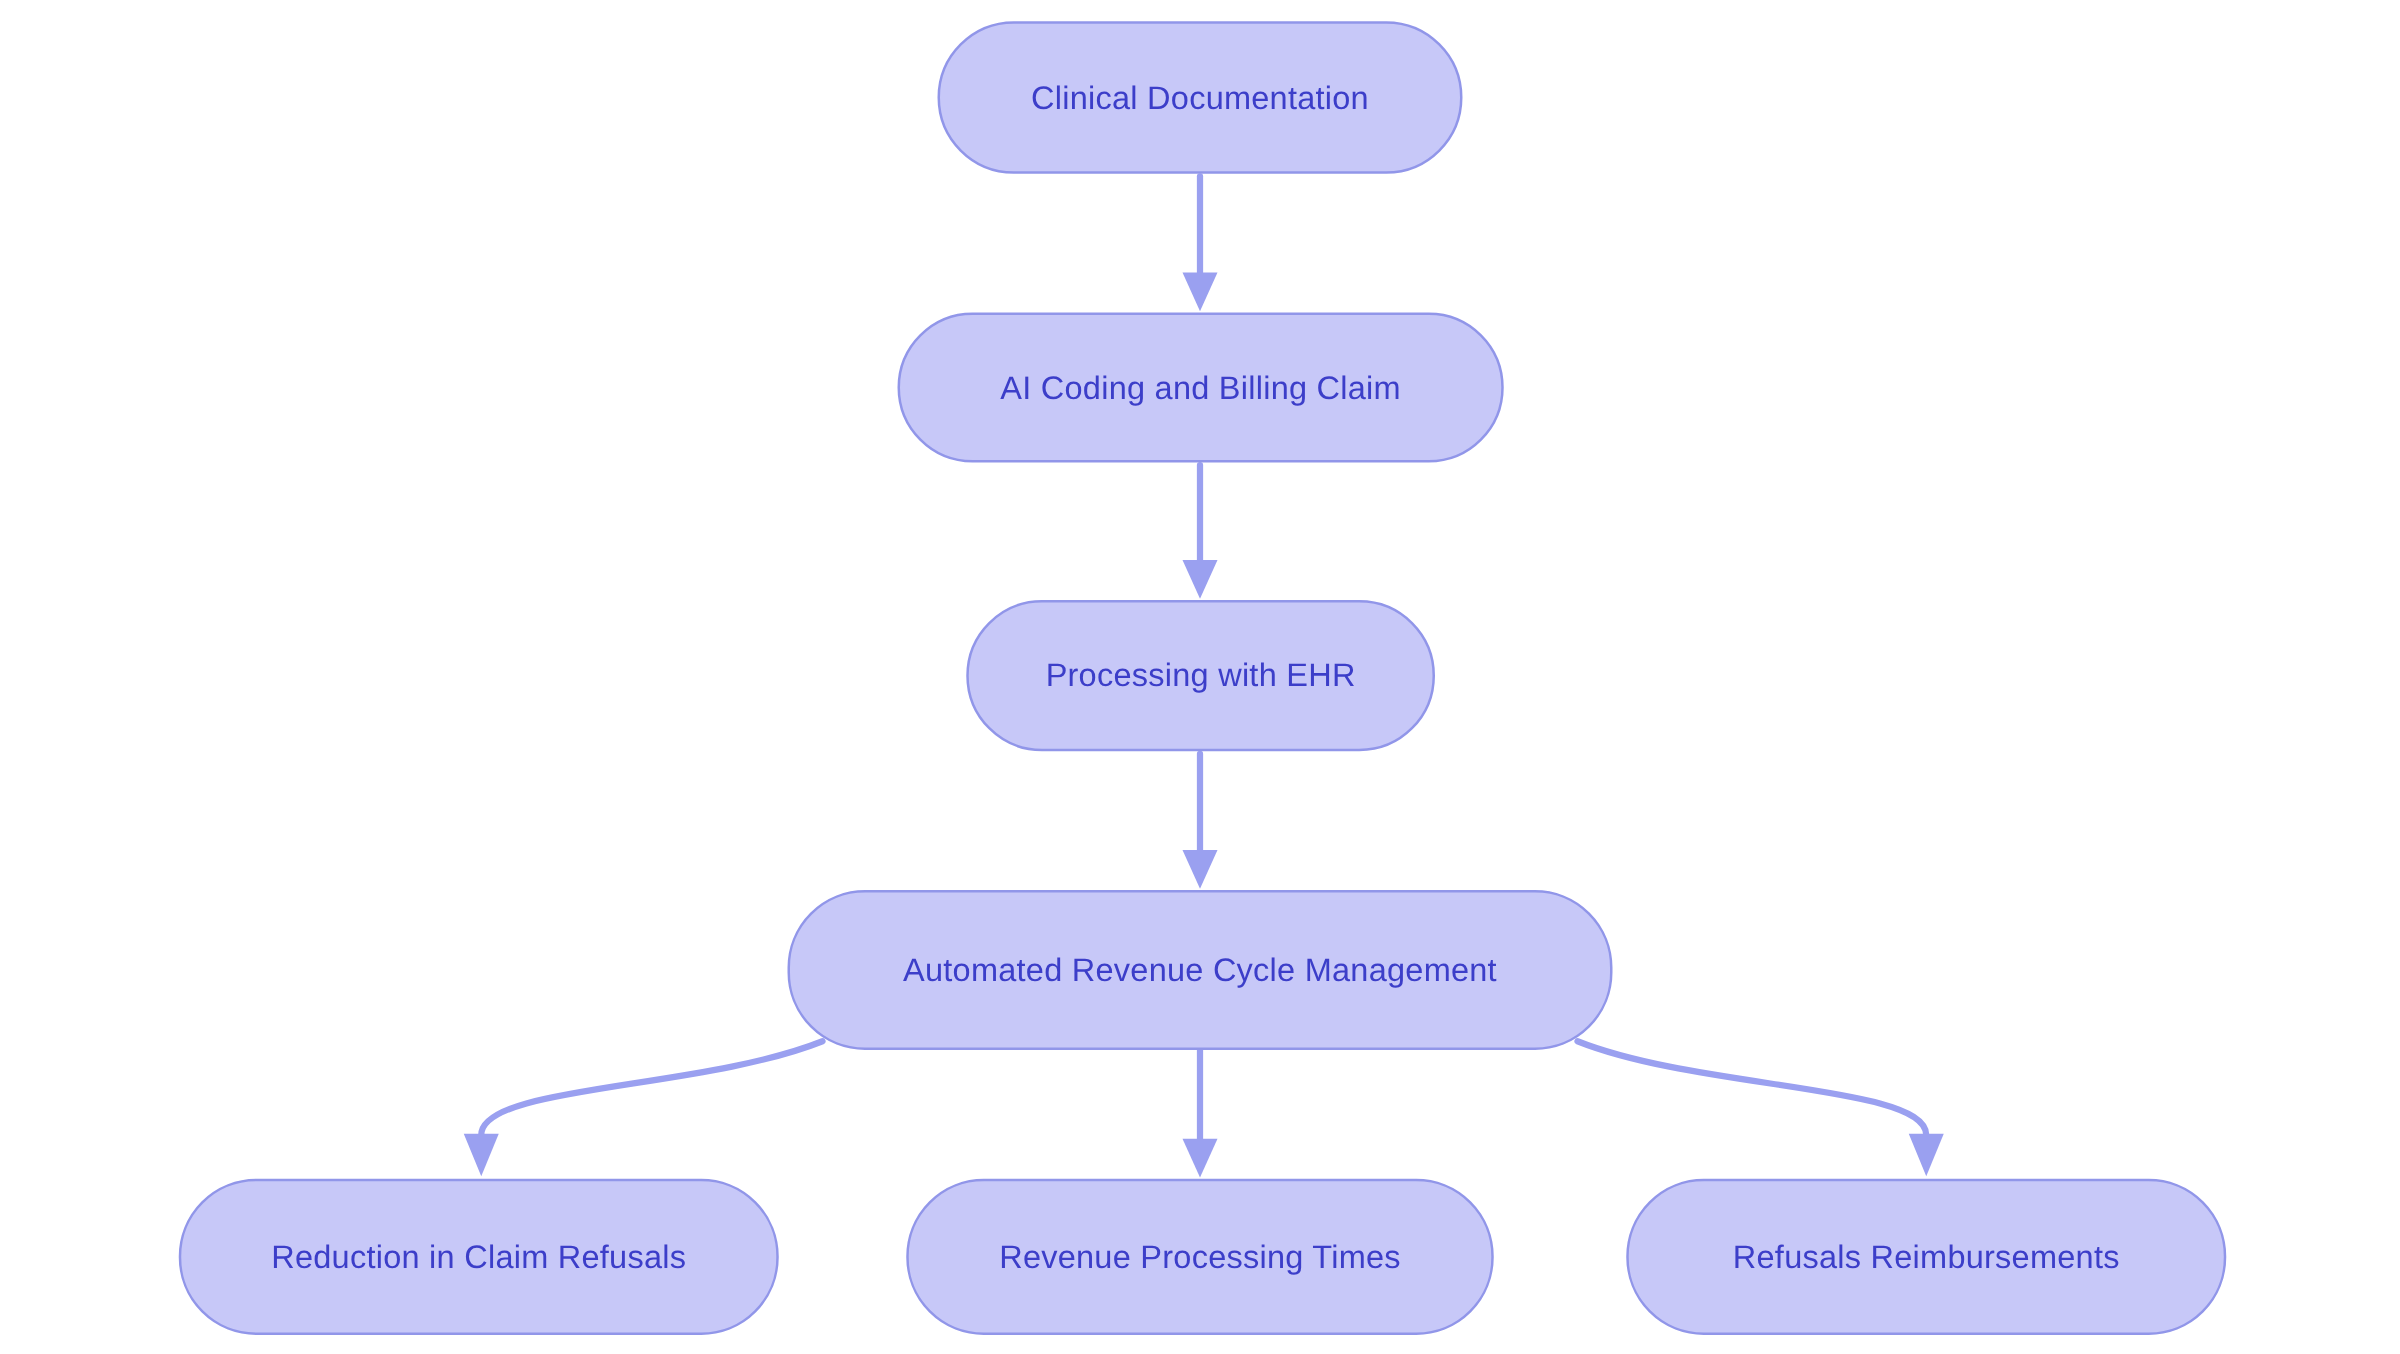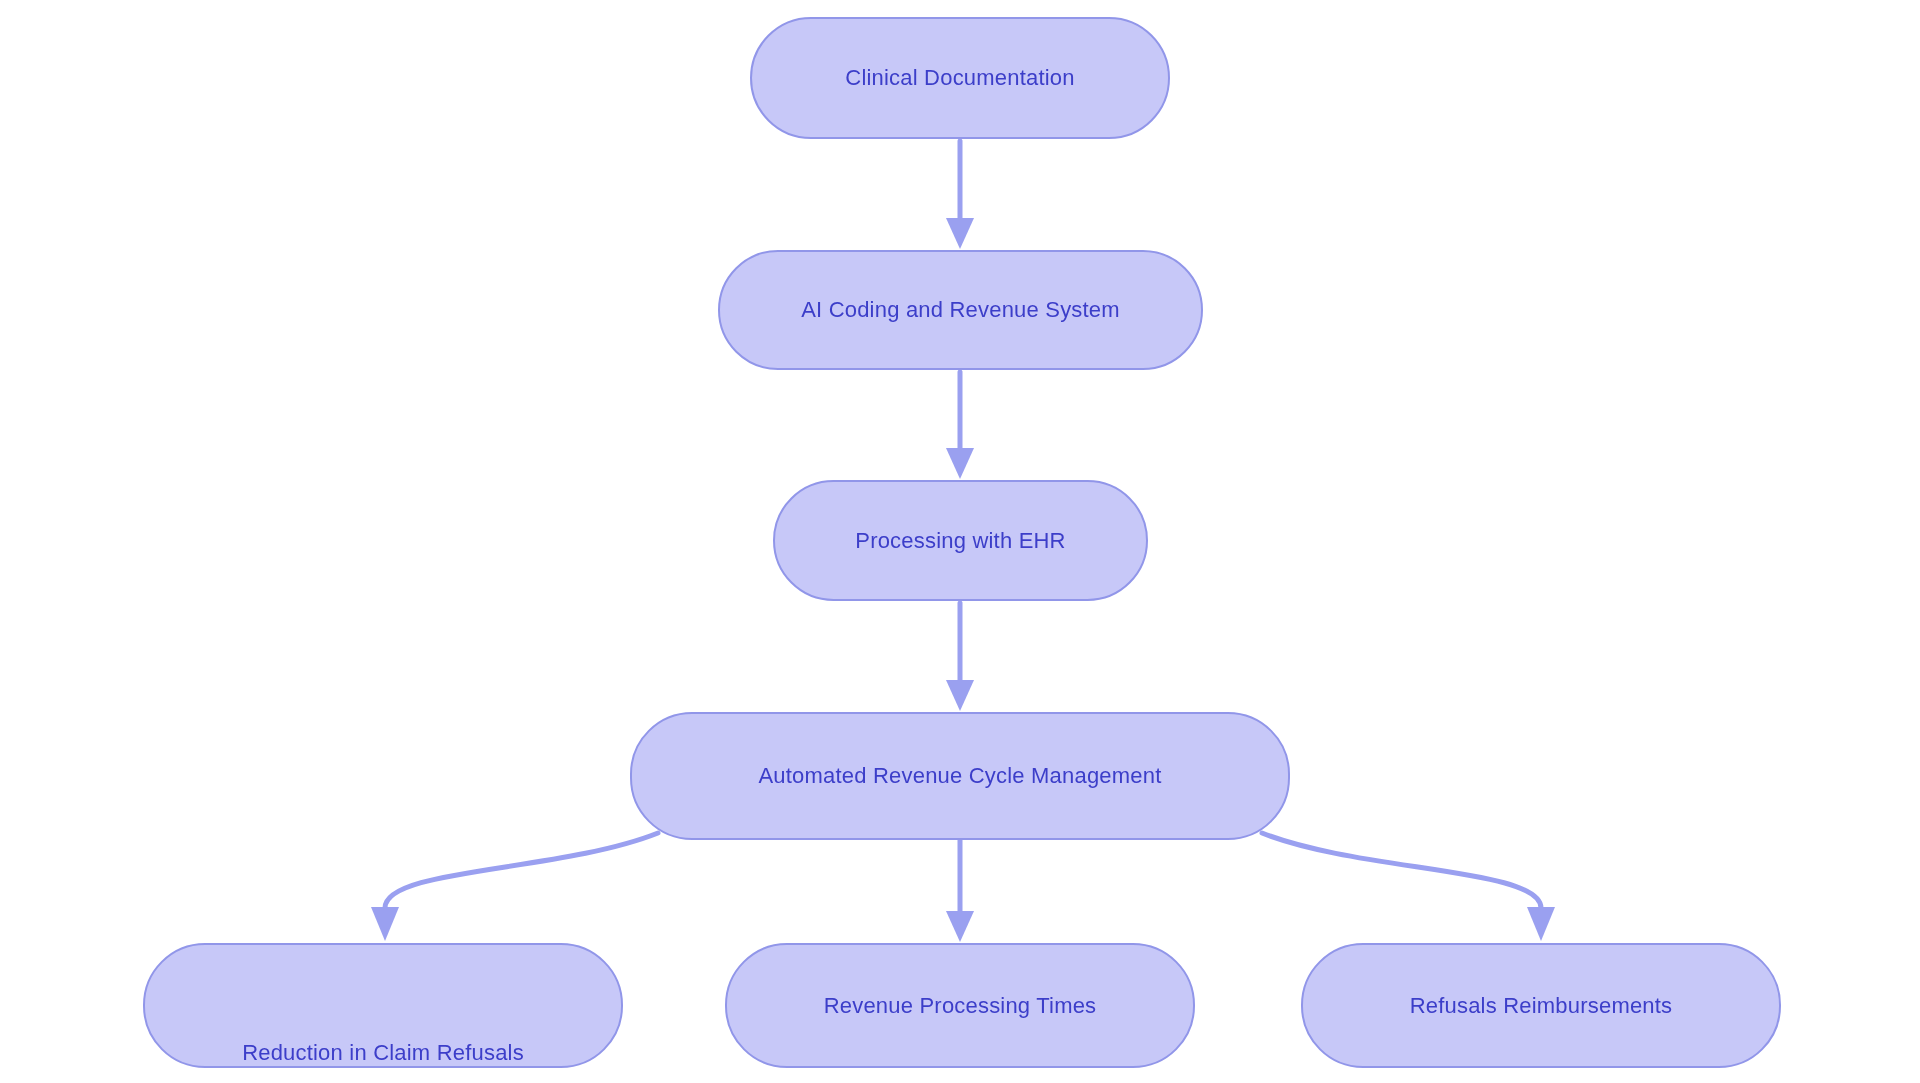--- a/index.html
+++ b/index.html
@@ -27,31 +27,31 @@
   .edges polygon{fill:var(--arrow);stroke:none;}
   .node{
     position:absolute;
     box-sizing:border-box;
     background:var(--node-fill);
     border:2px solid var(--node-border);
     border-radius:62px;
     display:flex;align-items:center;justify-content:center;
     text-align:center;
     color:var(--node-text);
-    font-size:22px;
+    font-size:26px;
     font-weight:500;
     letter-spacing:.2px;
     padding:0 24px;
   }
   
   .n-clinical      {left:750px; top:17px;  width:420px; height:122px;}
   .n-aicoding      {left:718px; top:250px; width:485px; height:120px;}
   .n-ehr           {left:773px; top:480px; width:375px; height:121px;}
   .n-rcm           {left:630px; top:712px; width:660px; height:128px;}
-  .n-refusals      {left:143px; top:943px; width:480px; height:125px;align-items:flex-end;}
+  .n-refusals      {left:143px; top:943px; width:480px; height:125px;}
   .n-processing    {left:725px; top:943px; width:470px; height:125px;}
   .n-reimburse     {left:1301px;top:943px; width:480px; height:125px;}
 </style>
 </head>
 <body>
 
 <div class="canvas">
 
   <svg class="edges" viewBox="0 0 1920 1083" aria-hidden="true">
 
@@ -84,21 +84,21 @@
       <path d="M1262,833 C1360,872 1541,868 1541,908"></path>
       <polygon points="1527,907 1555,907 1541,941"></polygon>
     </g>
   </svg>
 
   <div class="node n-clinical">
     <span>Clinical Documentation</span>
   </div>
 
   <div class="node n-aicoding">
-    <span>AI Coding and Revenue System</span>
+    <span>AI Coding and Billing Claim</span>
   </div>
 
   <div class="node n-ehr">
     <span>Processing with EHR</span>
   </div>
 
   <div class="node n-rcm">
     <span>Automated Revenue Cycle Management</span>
   </div>
 

